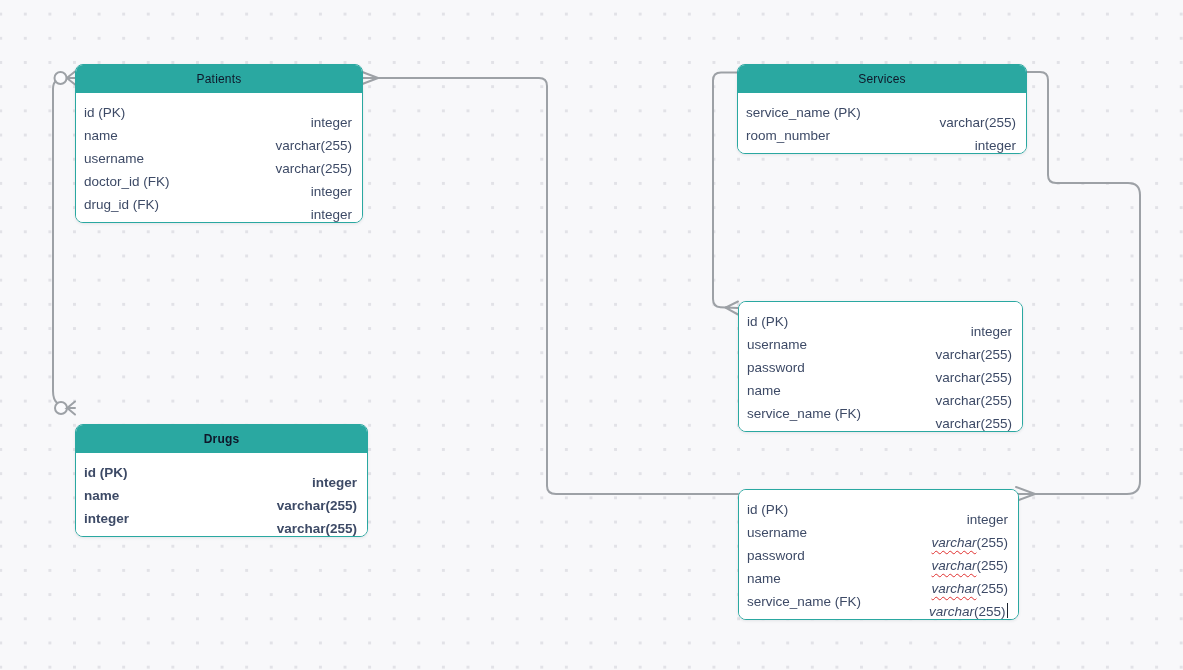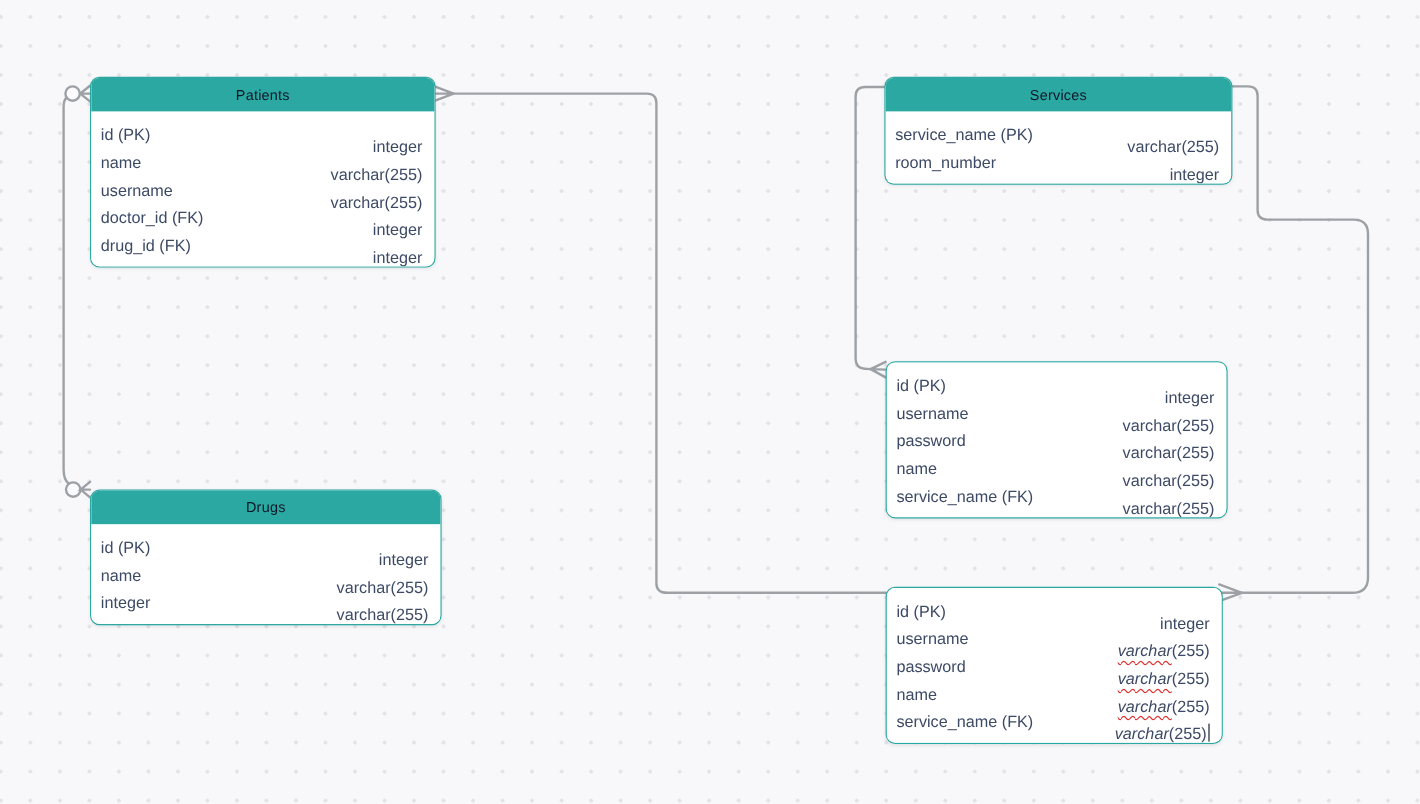--- a/index.html
+++ b/index.html
@@ -52,21 +52,21 @@
     text-decoration-thickness:1px;
     text-underline-offset:3px;
     font-style:italic;
   }
   .caret{
     display:inline-block;width:1.5px;height:15px;background:#1c2430;
     vertical-align:-2px;margin-left:1px;
   }
   
   .t-patients{left:75px;top:64px;width:286px;}
-  .t-drugs{left:75px;top:408px;width:291px;}
+  .t-drugs{left:75px;top:424px;width:291px;font-weight:bold;}
   .t-services{left:737px;top:64px;width:288px;}
   .t-staff{left:738px;top:301px;width:283px;}
   .t-doctors{left:738px;top:489px;width:279px;}
 </style>
 </head>
 <body>
 
 <div class="canvas">
 
   <svg class="wires" viewBox="0 0 1183 670" fill="none" stroke="#9da1a6" stroke-width="2" stroke-linecap="round">

